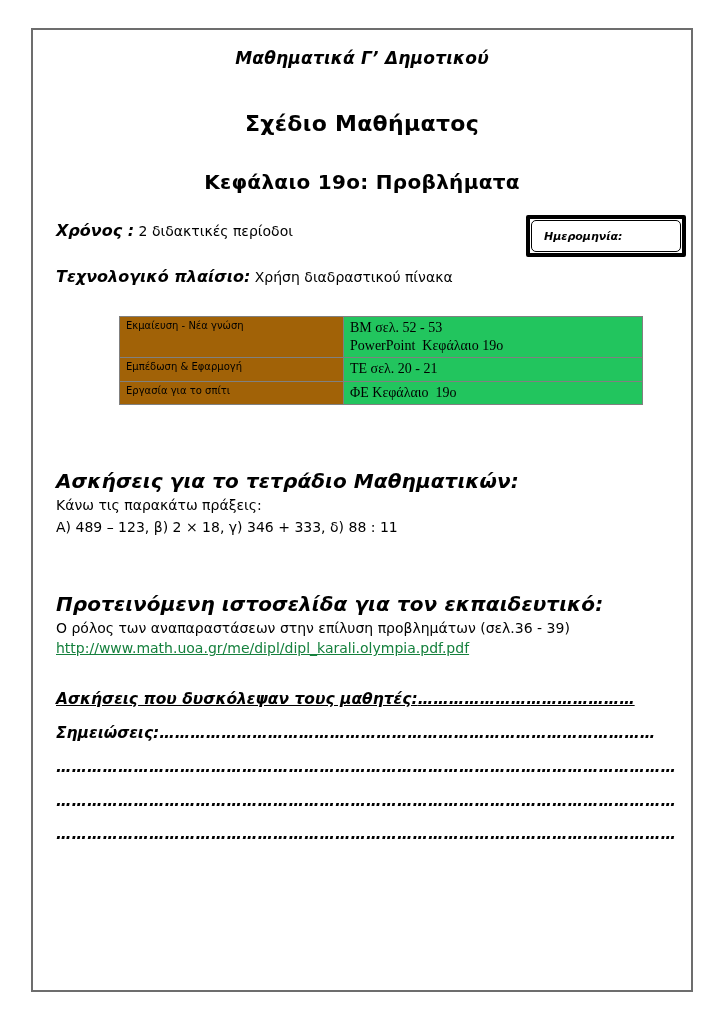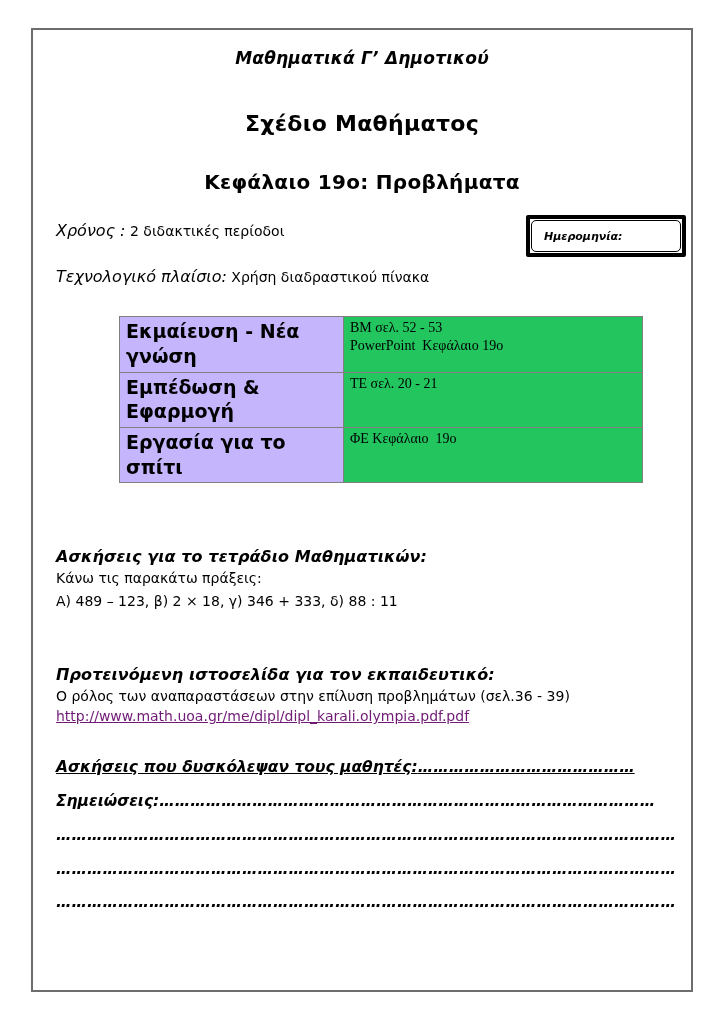--- a/index.html
+++ b/index.html
@@ -66,21 +66,21 @@
     padding-left: 11px;
   }
   .meta-line {
     font-size: 14px;
     line-height: 1.35;
   }
   .meta-line + .meta-line {
     margin-top: 24px;
   }
   .meta-label {
-    font-weight: normal;
+    font-weight: bold;
     font-style: italic;
     font-size: 16px;
   }
   .meta-value {
     font-size: 14px;
   }
 
   
   .date-box {
     position: absolute;
@@ -120,56 +120,56 @@
     border-collapse: collapse;
     table-layout: fixed;
   }
   .plan-table td {
     border: 1px solid #808080;
     vertical-align: top;
     padding: 2px 5px 3px 6px;
   }
   .plan-table td.stage {
     width: 212px;
-    background: #c4b5fd;
-    font-weight: bold;
-    font-size: 19px;
+    background: #a16207;
+    font-weight: normal;
+    font-size: 10px;
     line-height: 1.3;
   }
   .plan-table td.resource {
     background: #22c55e;
     font-family: "Liberation Serif", serif;
     font-size: 14px;
     line-height: 1.25;
   }
   .res-line { display: block; white-space: pre; }
 
   
   .section {
     padding-left: 11px;
   }
   .section-heading {
     font-weight: bold;
     font-style: italic;
-    font-size: 16px;
+    font-size: 20px;
     letter-spacing: 0.1px;
   }
   .section-text {
     font-size: 14px;
     line-height: 1.45;
     margin-top: 2px;
   }
   .sec-notebook { margin-top: 64px; }
   .sec-website  { margin-top: 54px; }
 
   .weblink {
     display: inline-block;
     margin-top: 2px;
     font-size: 14px;
-    color: #701a75;
+    color: #15803d;
     text-decoration: underline;
     word-break: break-all;
   }
 
   
   .sec-hard { margin-top: 32px; }
   .fill-heading {
     font-weight: bold;
     font-style: italic;
     font-size: 15.5px;

